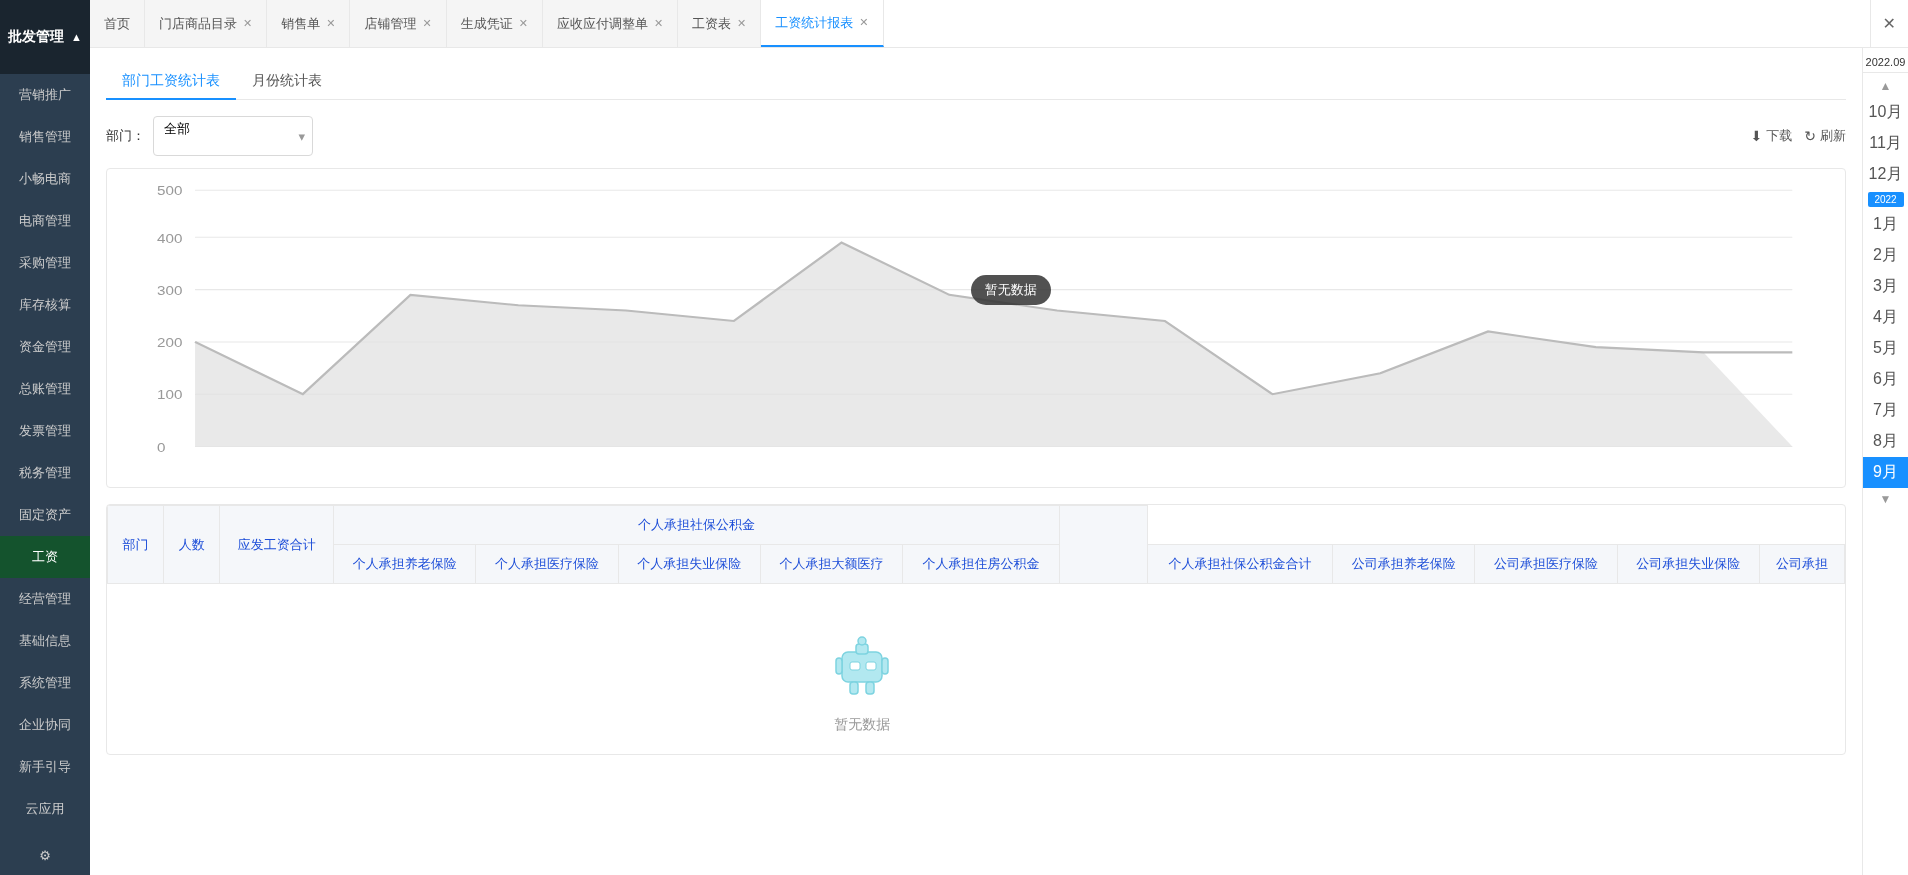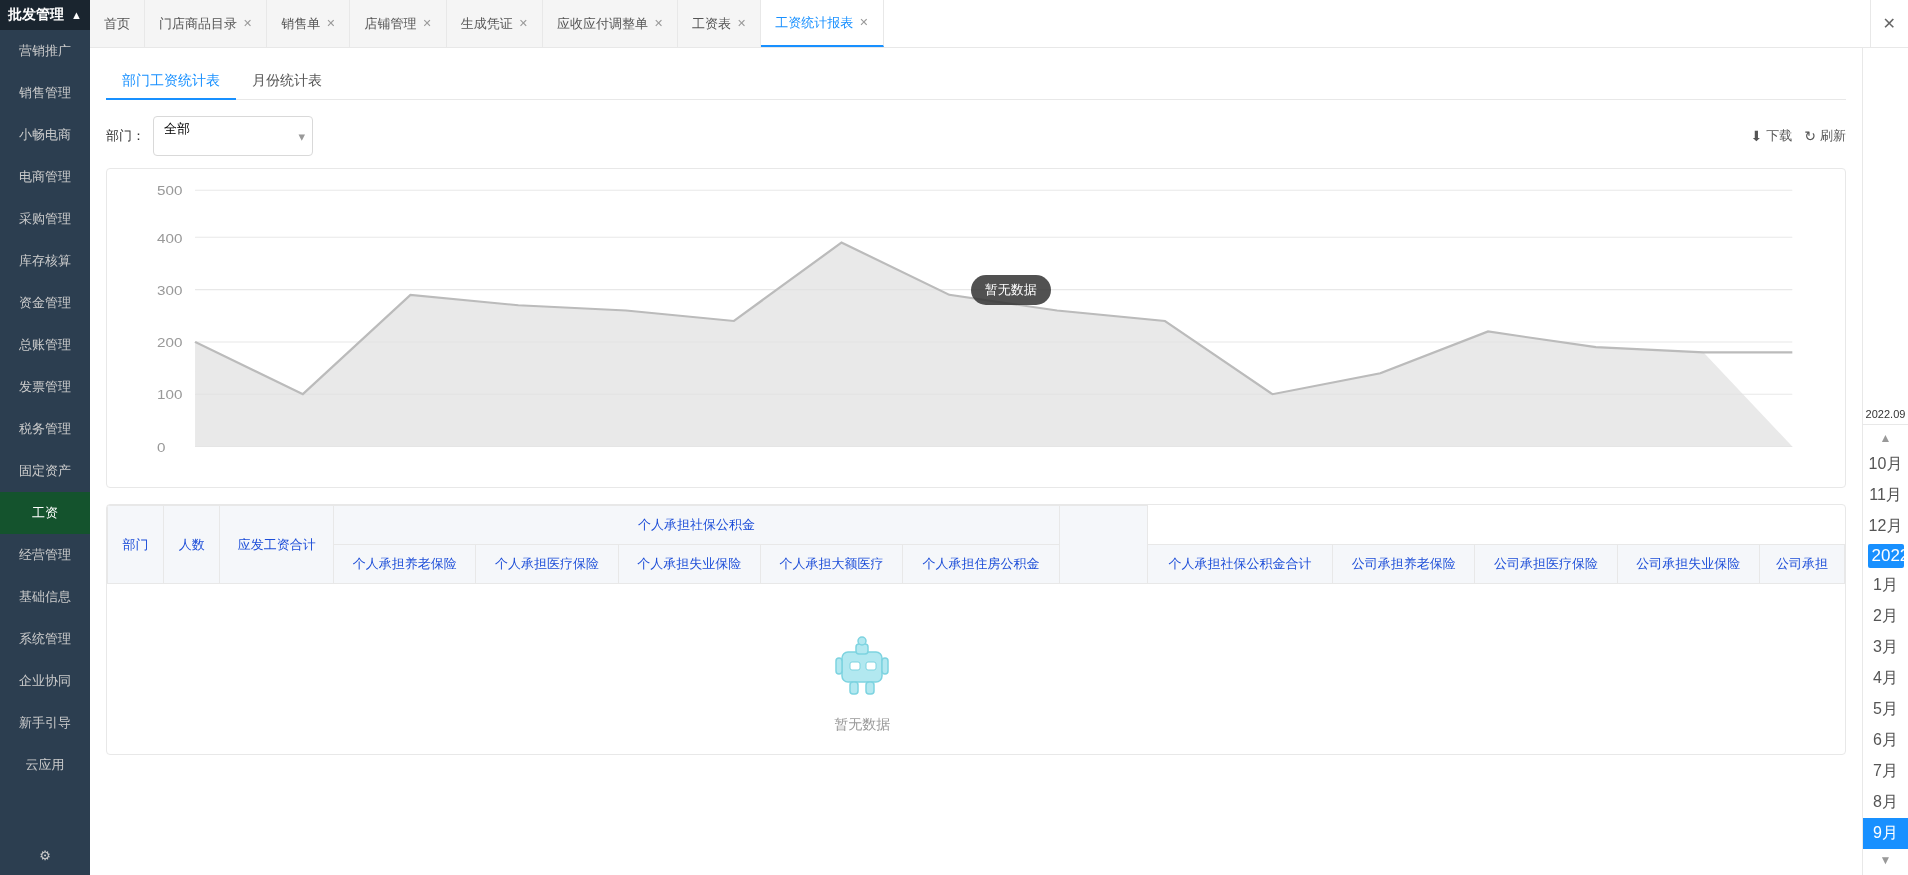--- a/index.html
+++ b/index.html
@@ -10,21 +10,21 @@
       width: 90px;
       background: #2c3e50;
       display: flex;
       flex-direction: column;
       height: 100%;
       flex-shrink: 0;
     }
     .sidebar-title {
       background: #1a252f;
       color: #fff;
-      padding: 6px 8px;
+      padding: 28px 8px;
       font-size: 14px;
       font-weight: bold;
       text-align: center;
       display: flex;
       align-items: center;
       justify-content: space-between;
       cursor: pointer;
     }
     .sidebar-item {
       color: #ccc;
@@ -259,21 +259,20 @@
     .right-cal {
       width: 46px;
       background: #fff;
       border-left: 1px solid #e8e8e8;
       display: flex;
       flex-direction: column;
       align-items: center;
       padding: 4px 0;
       overflow-y: auto;
       font-size: 12px;
-      justify-content: flex-end;
     }
     .cal-header {
       font-size: 11px;
       color: #333;
       padding: 4px 0;
       text-align: center;
       border-bottom: 1px solid #e8e8e8;
       width: 100%;
       margin-bottom: 2px;
     }
@@ -296,21 +295,21 @@
       font-size: 16px;
     }
     .cal-month.active {
       background: #1890ff;
       color: #fff;
       border-radius: 0;
     }
     .cal-year-badge {
       background: #1890ff;
       color: #fff;
-      font-size: 17px;
+      font-size: 10px;
       padding: 2px 4px;
       border-radius: 2px;
       width: 36px;
       text-align: center;
       margin: 2px 0;
     }
 
     
     .page-content::-webkit-scrollbar { width: 6px; }
     .page-content::-webkit-scrollbar-track { background: #f1f1f1; }

